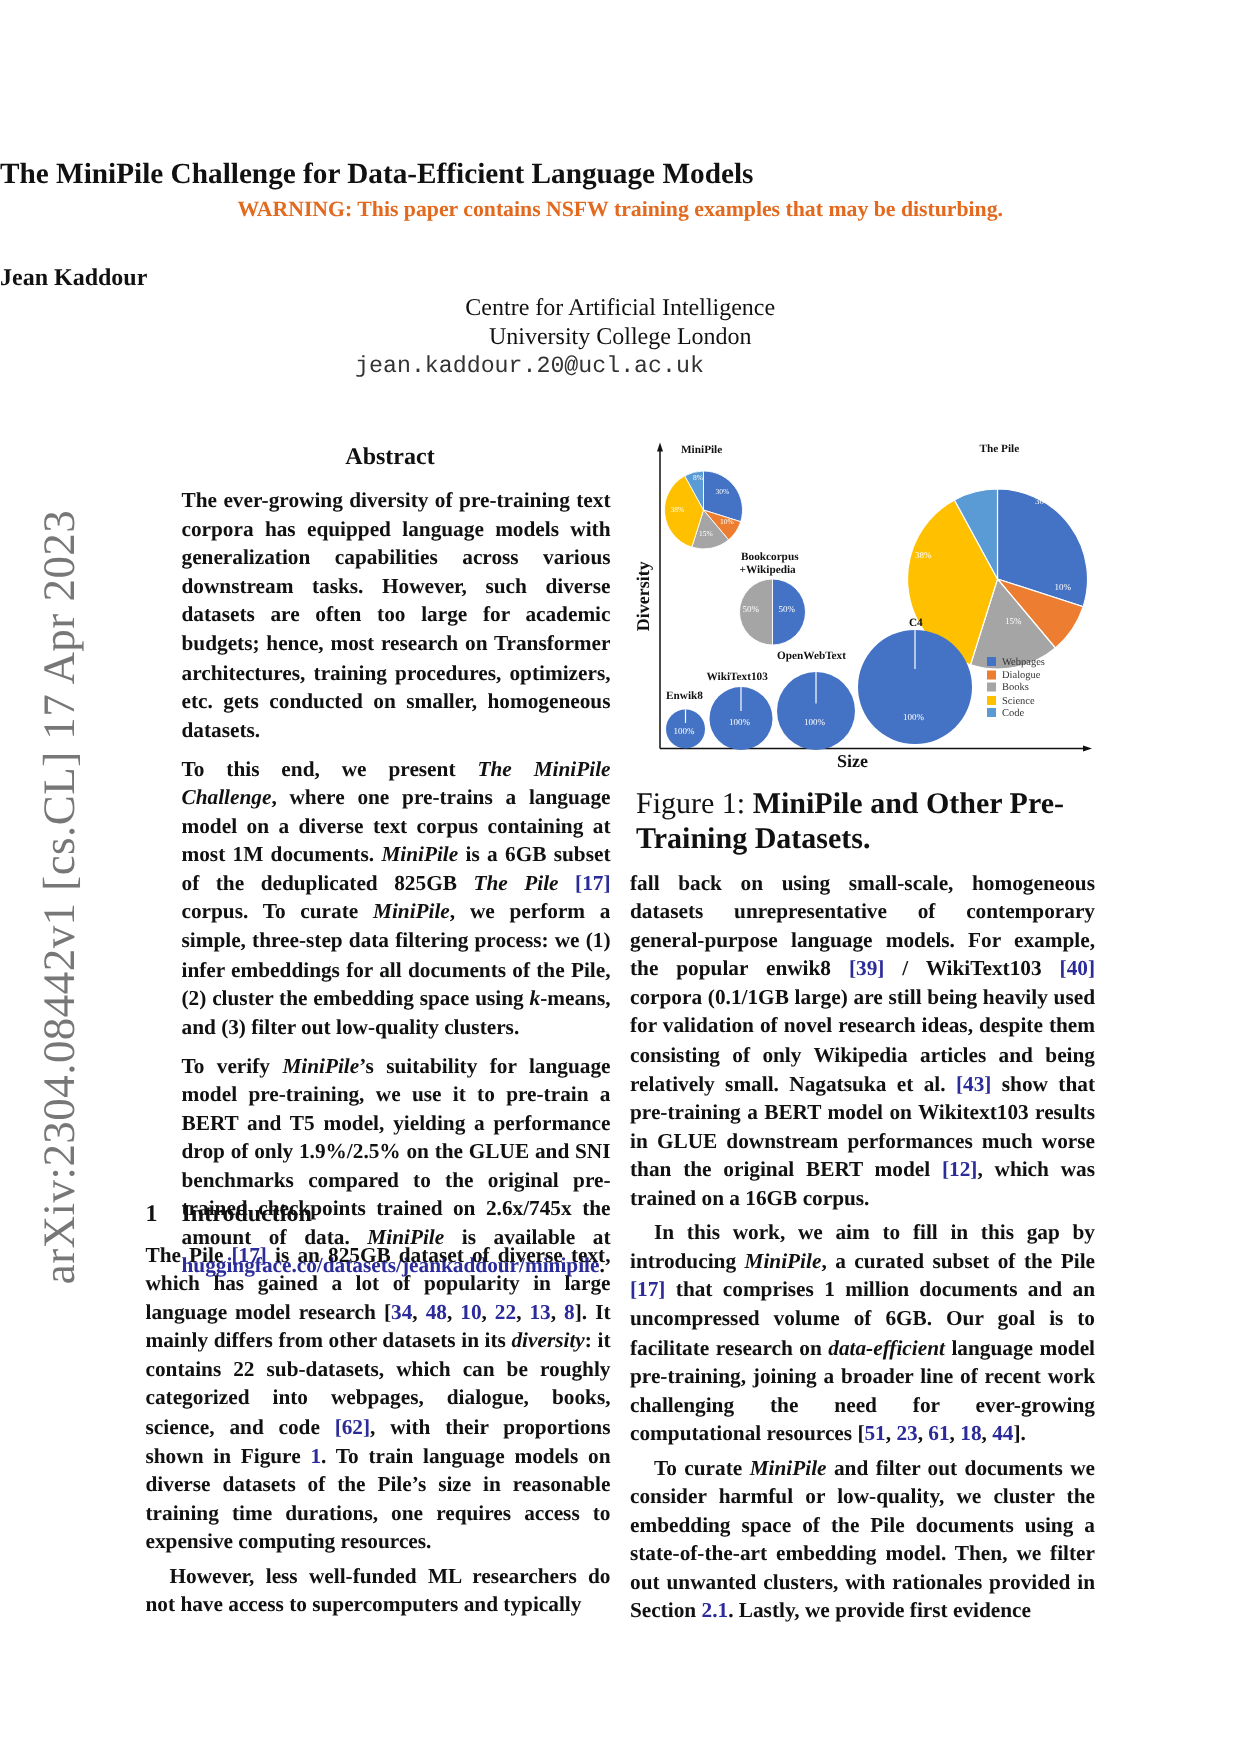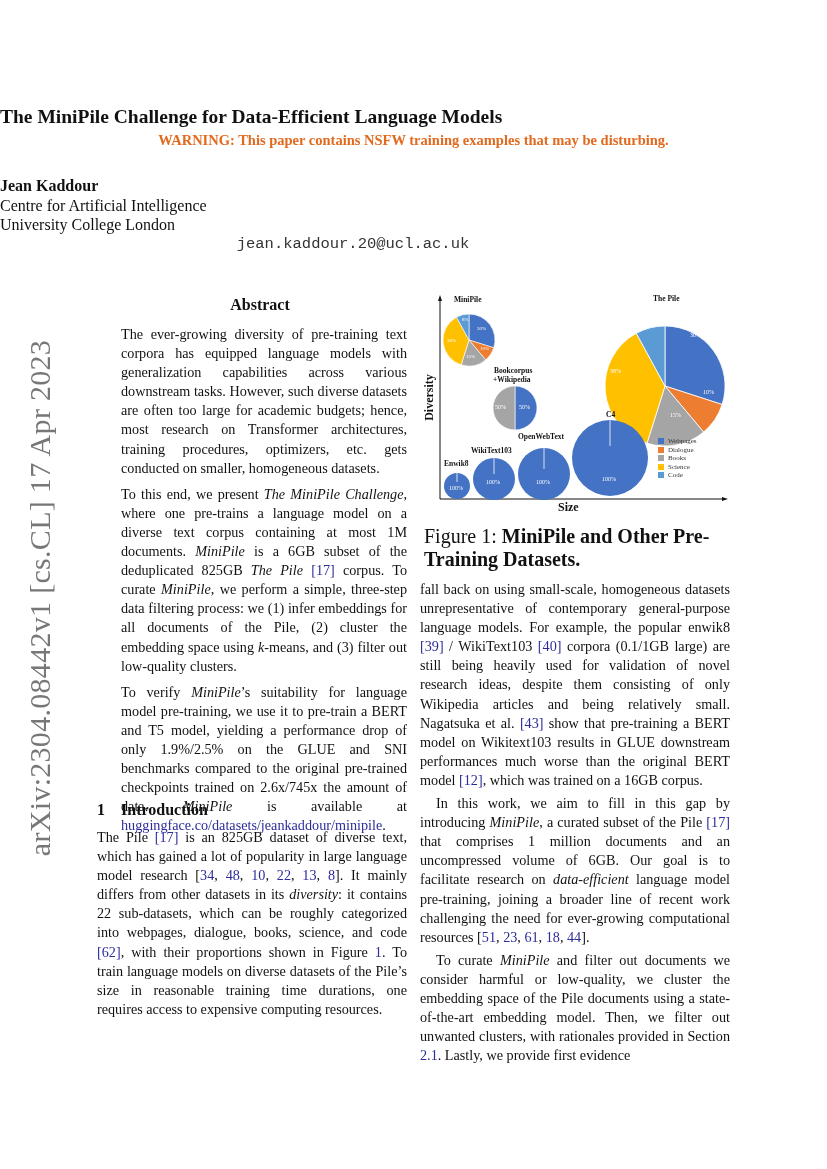--- a/index.html
+++ b/index.html
@@ -1,27 +1,27 @@
 <!DOCTYPE html>
 <html><head>
 <meta charset="utf-8">
 <style>
   html, body { margin:0; padding:0; background:#fff; }
   body { width:827px; height:1169px; position:relative; overflow:hidden; font-family:"Liberation Serif", serif; color:#111; }
   .abs { position:absolute; }
   .title { left:0; width:827px; top:106px; text-align:left; font-weight:bold; font-size:19.5px; }
   .warning { left:0; width:827px; top:132px; text-align:center; font-weight:bold; font-size:14.5px; color:#e2691d; }
   .author { left:0; width:827px; top:177px; font-weight:bold; font-size:16px; }
-  .affil { left:0; width:827px; text-align:left; font-size:16px; }
+  .affil { left:0; width:827px; text-align:center; font-size:16px; }
   .email { left:0; width:706px; top:235px; text-align:center; font-family:"Liberation Mono", monospace; font-size:15.5px; color:#333; }
   .sidebar { left:14px; top:348px; width:52px; height:500px; }
   .sidebar span { position:absolute; left:50%; top:50%; transform:translate(-50%,-50%) rotate(-90deg); white-space:nowrap; font-size:30px; color:#777; letter-spacing:0.3px; }
   .abstract-heading { left:120px; width:280px; top:296px; text-align:center; font-weight:bold; font-size:16px; }
   .col { font-size:14.2px; line-height:19.1px; text-align:justify; }
-  .col p { margin:0; }
+  .col p { margin:0;font-weight:bold; }
   .abs-col { left:121px; width:286px; }
   .left-col { left:97px; width:310px; }
   .right-col { left:420px; width:310px; }
   .indent { text-indent:16px; }
   .cite { color:#2b2b9a; }
   .link { color:#2b2b9a; }
   i { font-style:italic; }
   .sec-head { left:97px; top:801px; font-weight:bold; font-size:16px; }
   .sec-head .num { margin-right:16px; }
   .caption { left:424px; top:525px; width:310px; font-size:20px; }
@@ -49,20 +49,21 @@
 <div class="abs abstract-heading">Abstract</div>
 <div class="abs col abs-col" style="top:325px">
   <p>The ever-growing diversity of pre-training text corpora has equipped language models with generalization capabilities across various downstream tasks. However, such diverse datasets are often too large for academic budgets; hence, most research on Transformer architectures, training procedures, optimizers, etc. gets conducted on smaller, homogeneous datasets.</p>
   <p style="margin-top:7px"><span>To this end, we present </span><i>The MiniPile Challenge</i><span>, where one pre-trains a language model on a diverse text corpus containing at most 1M documents. </span><i>MiniPile</i><span> is a 6GB subset of the deduplicated 825GB </span><i>The Pile</i><span> </span><span class="cite">[17]</span><span> corpus. To curate </span><i>MiniPile</i><span>, we perform a simple, three-step data filtering process: we (1) infer embeddings for all documents of the Pile, (2) cluster the embedding space using </span><i>k</i><span>-means, and (3) filter out low-quality clusters.</span></p>
   <p style="margin-top:7px"><span>To verify </span><i>MiniPile</i><span>’s suitability for language model pre-training, we use it to pre-train a BERT and T5 model, yielding a performance drop of only 1.9%/2.5% on the GLUE and SNI benchmarks compared to the original pre-trained checkpoints trained on 2.6x/745x the amount of data. </span><i>MiniPile</i><span> is available at </span><span class="link">huggingface.co/datasets/jeankaddour/minipile</span><span>.</span></p>
 </div>
 
 <div class="abs sec-head"><span class="num">1</span><span>Introduction</span></div>
 <div class="abs col left-col" style="top:828px">
   <p><span>The Pile </span><span class="cite">[17]</span><span> is an 825GB dataset of diverse text, which has gained a lot of popularity in large language model research [</span><span class="cite">34</span>, <span class="cite">48</span>, <span class="cite">10</span>, <span class="cite">22</span>, <span class="cite">13</span>, <span class="cite">8</span><span>]. It mainly differs from other datasets in its </span><i>diversity</i><span>: it contains 22 sub-datasets, which can be roughly categorized into webpages, dialogue, books, science, and code </span><span class="cite">[62]</span><span>, with their proportions shown in Figure </span><span class="cite">1</span><span>. To train language models on diverse datasets of the Pile’s size in reasonable training time durations, one requires access to expensive computing resources.</span></p>
+  <p class="indent" style="margin-top:4px">However, less well-funded ML researchers do not have access to supercomputers and typically</p>
 </div>
 
 <div class="abs figure">
   <svg width="320" height="230" viewBox="0 0 320 230">
 
     <line x1="20" y1="213" x2="20" y2="12" stroke="#111" stroke-width="1"></line>
     <polygon points="20,9 18,15 22,15" fill="#111"></polygon>
     <line x1="20" y1="213" x2="305" y2="213" stroke="#111" stroke-width="1"></line>
     <polygon points="308,213 302,211 302,215" fill="#111"></polygon>
 

